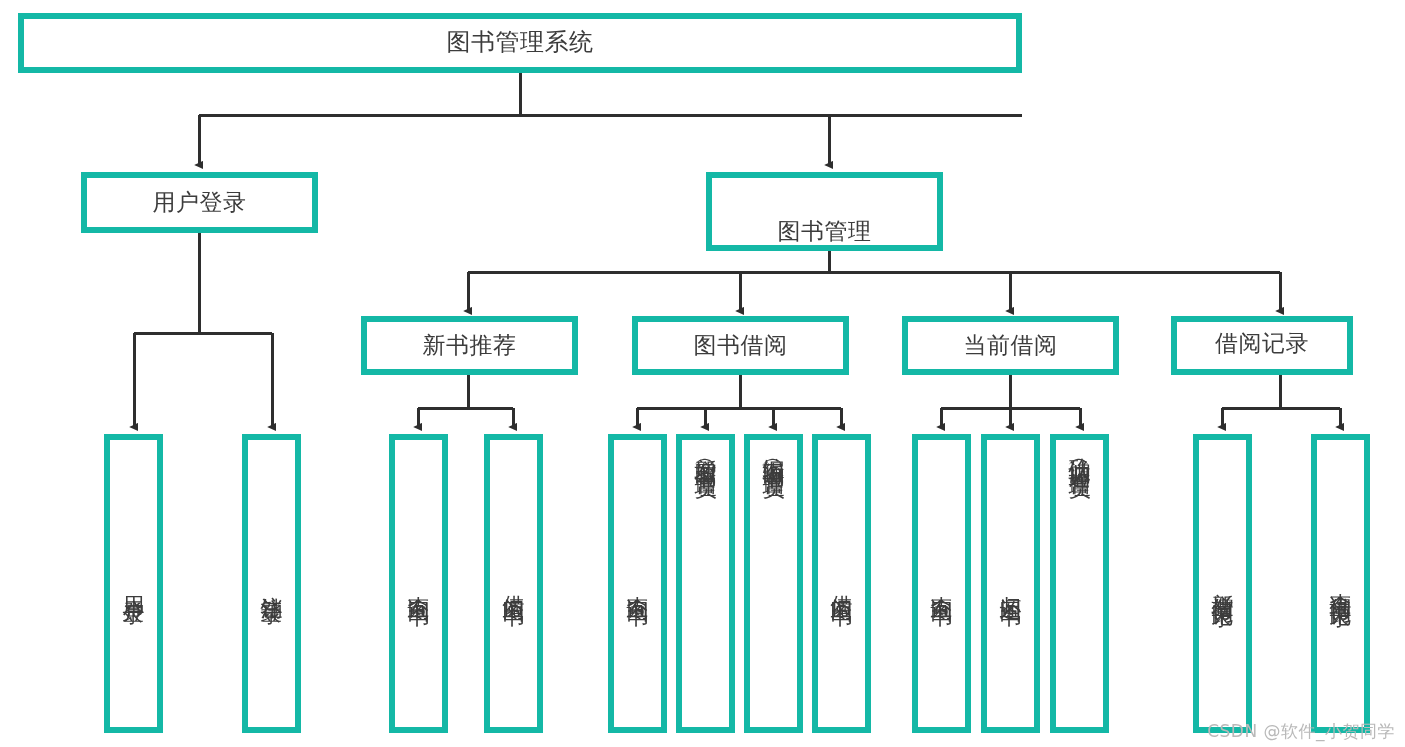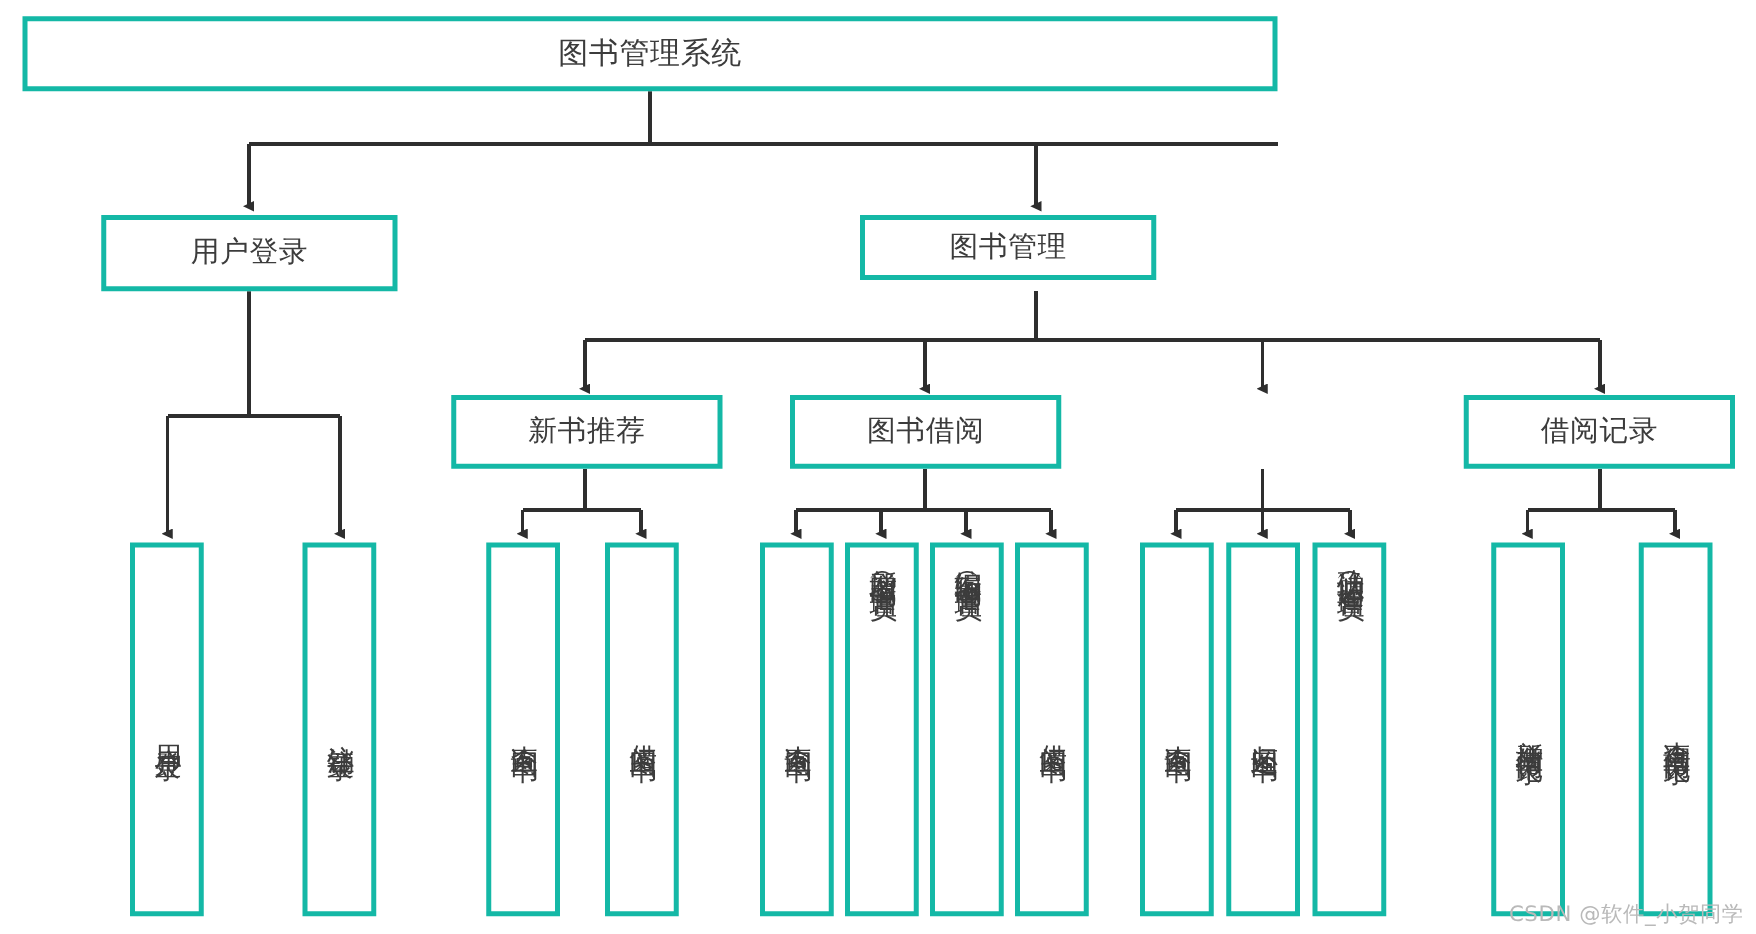--- a/index.html
+++ b/index.html
@@ -24,21 +24,21 @@
     left: 0;
     top: 0;
     width: 1405px;
     height: 747px;
     pointer-events: none;
   }
   .node {
     position: absolute;
     box-sizing: border-box;
     background: #ffffff;
-    border: 4px solid #14b8a6;
+    border: 6px solid #14b8a6;
     display: flex;
     align-items: center;
     justify-content: center;
     text-align: center;
   }
   .node .label {
     color: #3c3c3c;
     line-height: 1.16;
     letter-spacing: 0.5px;
     white-space: nowrap;
@@ -134,31 +134,34 @@
     </g>
   </svg>
 
   <div class="node h" id="node-root" style="left:18px; top:13px; width:1004px; height:60px;">
     <span class="label">图书管理系统</span>
   </div>
 
   <div class="node h" style="left:81px; top:172px; width:237px; height:61px;">
     <span class="label">用户登录</span>
   </div>
-  <div class="node h" style="left:688px; top:172px; width:237px; height:52px;">
+  <div class="node h" style="left:706px; top:172px; width:237px; height:79px;align-items:flex-end;">
     <span class="label">图书管理</span>
   </div>
 
   <div class="node h" style="left:632px; top:316px; width:217px; height:59px;">
     <span class="label">图书借阅</span>
   </div>
   <div class="node h" style="left:361px; top:316px; width:217px; height:59px;">
     <span class="label">新书推荐</span>
   </div>
-  <div class="node h" style="left:1171px; top:316px; width:217px; height:59px;">
+  <div class="node h" style="left:902px; top:316px; width:217px; height:59px;">
+    <span class="label">当前借阅</span>
+  </div>
+  <div class="node h" style="left:1171px; top:316px; width:182px; height:59px;font-family:Liberation Mono, monospace;">
     <span class="label">借阅记录</span>
   </div>
 
   <div class="node v mid" style="left:104px; top:434px; width:59px; height:299px;">
     <span class="label">用户登录</span>
   </div>
   <div class="node v mid" style="left:242px; top:434px; width:59px; height:299px;">
     <span class="label">注销登录</span>
   </div>
 

